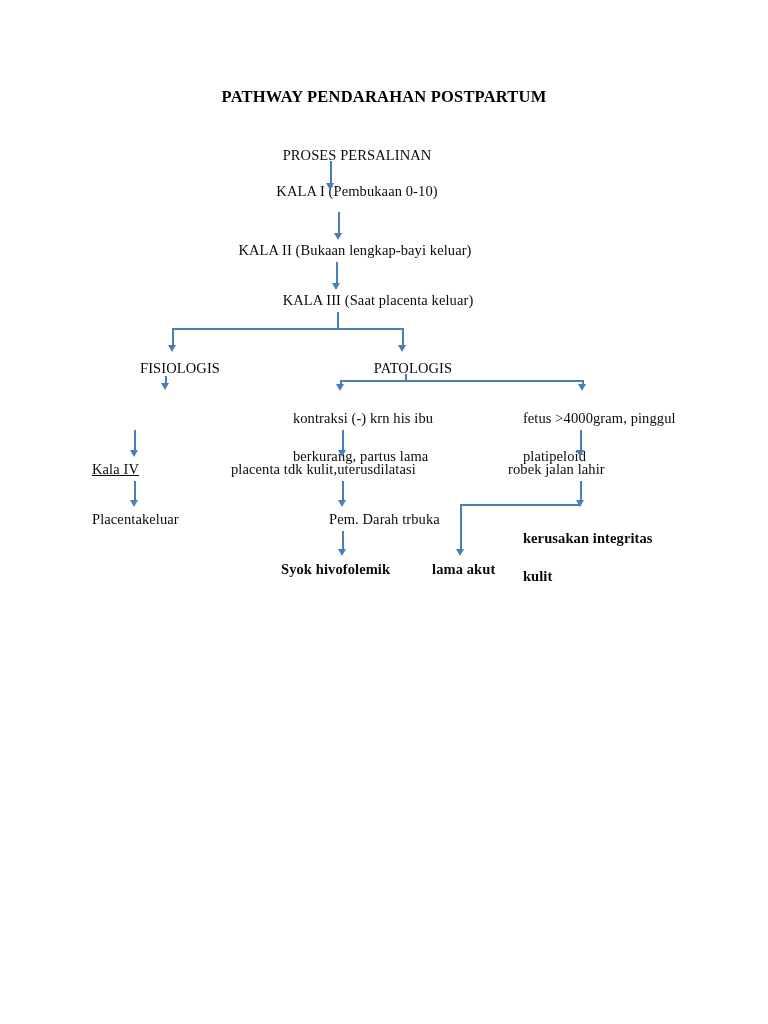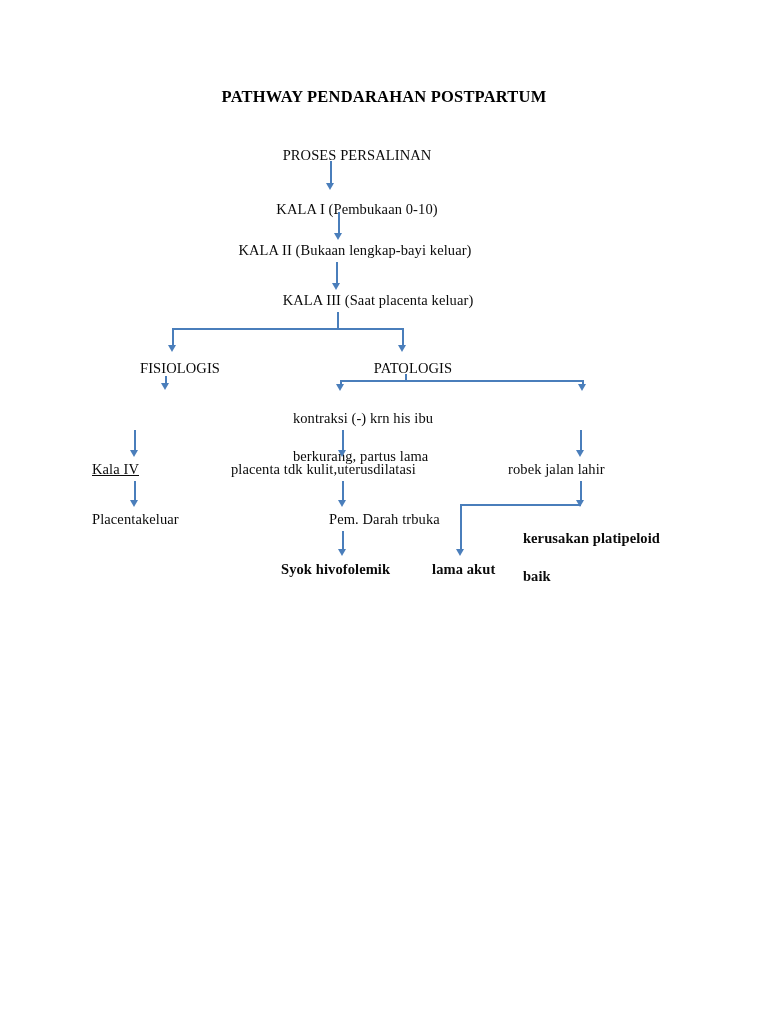--- a/index.html
+++ b/index.html
@@ -82,50 +82,54 @@
 </style>
 </head>
 <body>
 
 <div id="page">
 
   <div id="title">PATHWAY PENDARAHAN POSTPARTUM</div>
 
   <div class="node center" style="left:357px; top:140px;margin-top:6px;">PROSES PERSALINAN</div>
 
-  <div class="node center" style="left:357px; top:200px;">KALA I (Pembukaan 0-10)</div>
+  <div class="node center" style="left:357px; top:182px;">KALA I (Pembukaan 0-10)</div>
 
   <div class="node center" style="left:355px; top:241px;">KALA II (Bukaan lengkap-bayi keluar)</div>
 
   <div class="node center" style="left:378px; top:291px;">KALA III (Saat placenta keluar)</div>
 
   <div class="node center" style="left:180px; top:359px;">FISIOLOGIS</div>
 
   <div class="node center" style="left:413px; top:359px;">PATOLOGIS</div>
 
 
   <div class="node" style="left:278px; top:390px;">
     <span>kontraksi (-) krn his ibu</span><br>
     <span>berkurang, partus lama</span>
   </div>
 
+  <div class="node" style="left:508px; top:390px;">
+    <span>fetus &gt;4000gram, pinggul</span><br>
+    <span>platipeloid</span>
+  </div>
 
   <div class="node" style="left:92px; top:460px;text-decoration:underline;">Kala IV</div>
 
   <div class="node" style="left:231px; top:460px;">placenta tdk kulit,uterusdilatasi</div>
 
   <div class="node" style="left:508px; top:460px;">robek jalan lahir</div>
 
   <div class="node" style="left:92px; top:510px;">Placentakeluar</div>
 
   <div class="node" style="left:281px; top:510px;margin-left:48px;">Pem. Darah trbuka</div>
 
   <div class="node bold" style="left:508px; top:510px;">
-    <span>kerusakan platipeloid</span><br>
-    <span>baik</span>
+    <span>kerusakan integritas</span><br>
+    <span>kulit</span>
   </div>
 
   <div class="node bold" style="left:281px; top:560px;">Syok hivofolemik</div>
 
   <div class="node bold" style="left:432px; top:560px;">lama akut</div>
 
   <div class="vline" style="left:330px; top:161px; height:23px;"></div>
   <div class="arrowhead" style="left:326px; top:183px;"></div>
 
   <div class="vline" style="left:338px; top:212px; height:22px;"></div>

